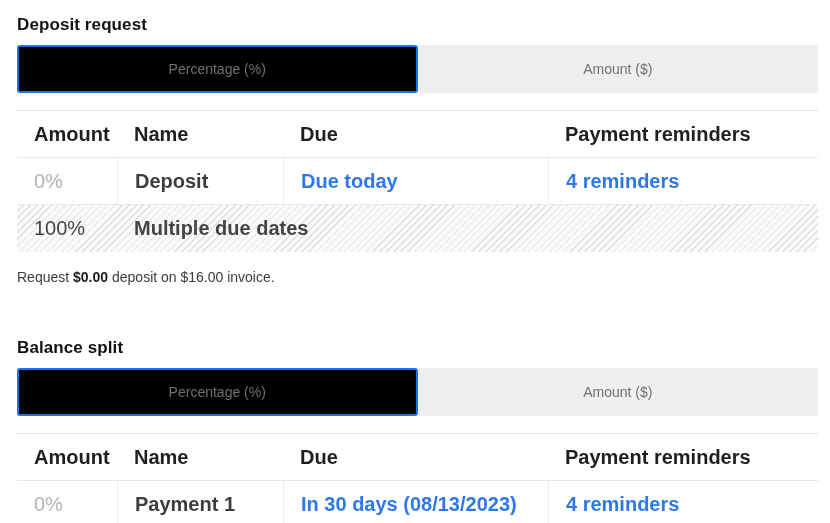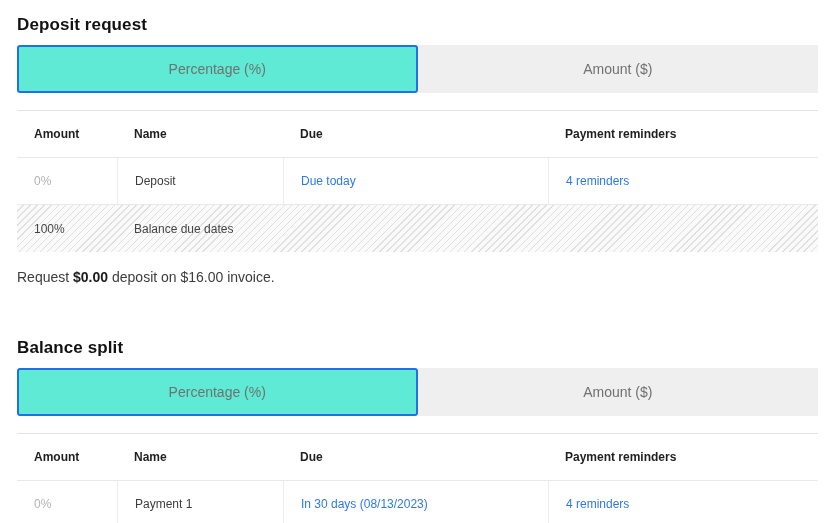--- a/index.html
+++ b/index.html
@@ -36,30 +36,30 @@
     display: flex;
     align-items: center;
     justify-content: center;
     font-size: 14px;
     color: #717171;
     background: #efefef;
     cursor: pointer;
     user-select: none;
   }
   .tab.selected {
-    background: #5eead4;
+    background: #000000;
     border: 2px solid #2170e8;
     border-radius: 3px;
   }
 
   
   .tbl {
     margin-top: 17px;
     border-top: 1px solid #e3e3e3;
-    font-size: 12px;
+    font-size: 20px;
   }
   .tr {
     display: flex;
     border-bottom: 1px solid #e9e9e9;
   }
   .td {
     box-sizing: border-box;
     display: flex;
     align-items: center;
     height: 46px;
@@ -67,21 +67,21 @@
     color: #3d3d3d;
   }
   .tr.head .td {
     font-weight: 700;
     color: #1f1f1f;
   }
   .c1 { width: 100px; }
   .c2 { width: 166px; }
   .c3 { width: 265px; }
   .c4 { flex: 1; }
-  .tr.body .td + .td { border-left: 1px solid #ececec; }
+  .tr.body .td + .td { border-left: 1px solid #ececec; font-weight: bold; }
   .tr.hatched {
     border-bottom: none;
     background: repeating-linear-gradient(135deg,
       #fafafa 0px, #fafafa 4px,
       #e0e0e0 4px, #e0e0e0 5px);
   }
   .tr.hatched .td { border-left: none !important; height: 47px; color: #454545; }
   .muted { color: #b3b3b3; }
   .link { color: #2e79e8; cursor: pointer; text-decoration: none; }
 
@@ -120,21 +120,21 @@
         <div class="td c3">
           <span class="link">Due today</span>
         </div>
         <div class="td c4">
           <span class="link">4 reminders</span>
         </div>
       </div>
 
       <div class="tr body hatched">
         <div class="td c1">100%</div>
-        <div class="td c3">Balance due dates</div>
+        <div class="td c3">Multiple due dates</div>
       </div>
     </div>
 
     <p class="footnote"><span>Request </span><b>$0.00</b><span> deposit on $16.00 invoice.</span></p>
   </div>
 
   <div class="section">
     <h2 class="section-title">Balance split</h2>
 
     <div class="toggle">

